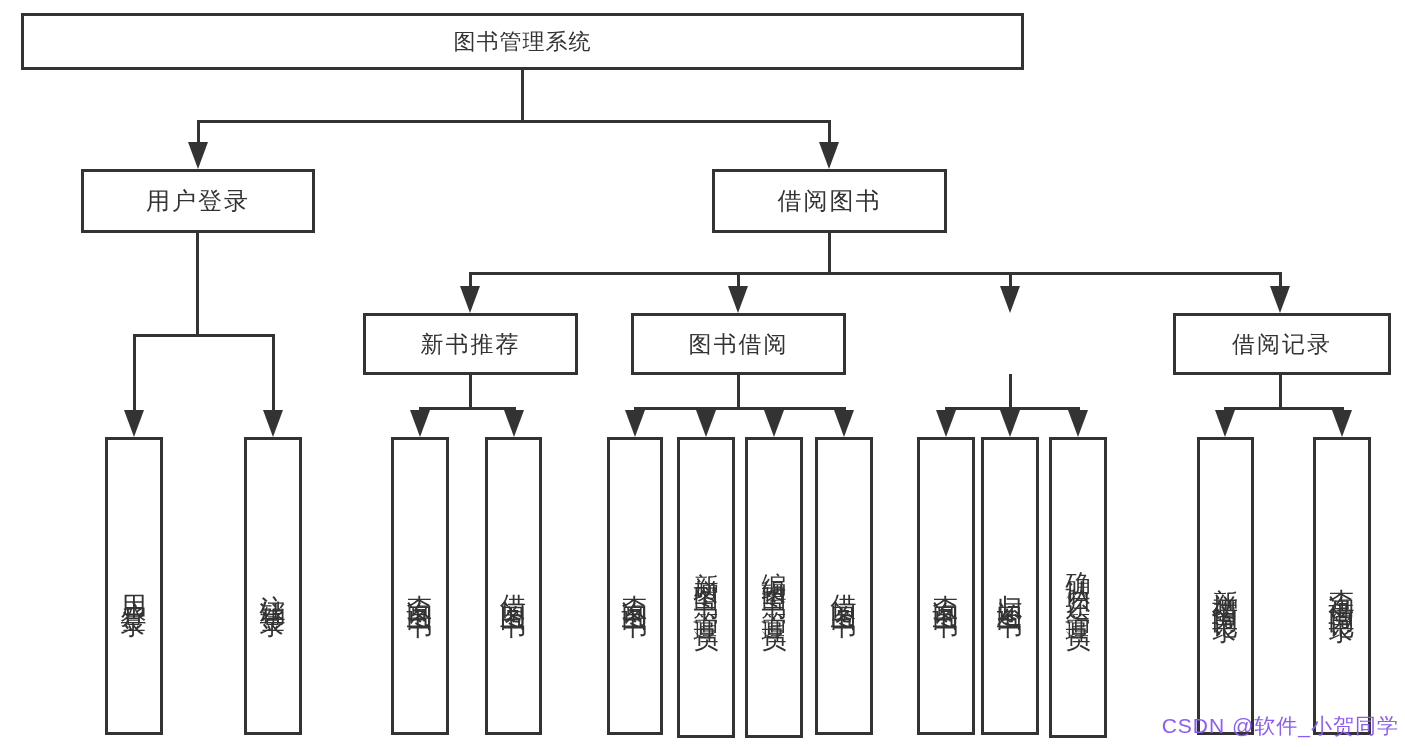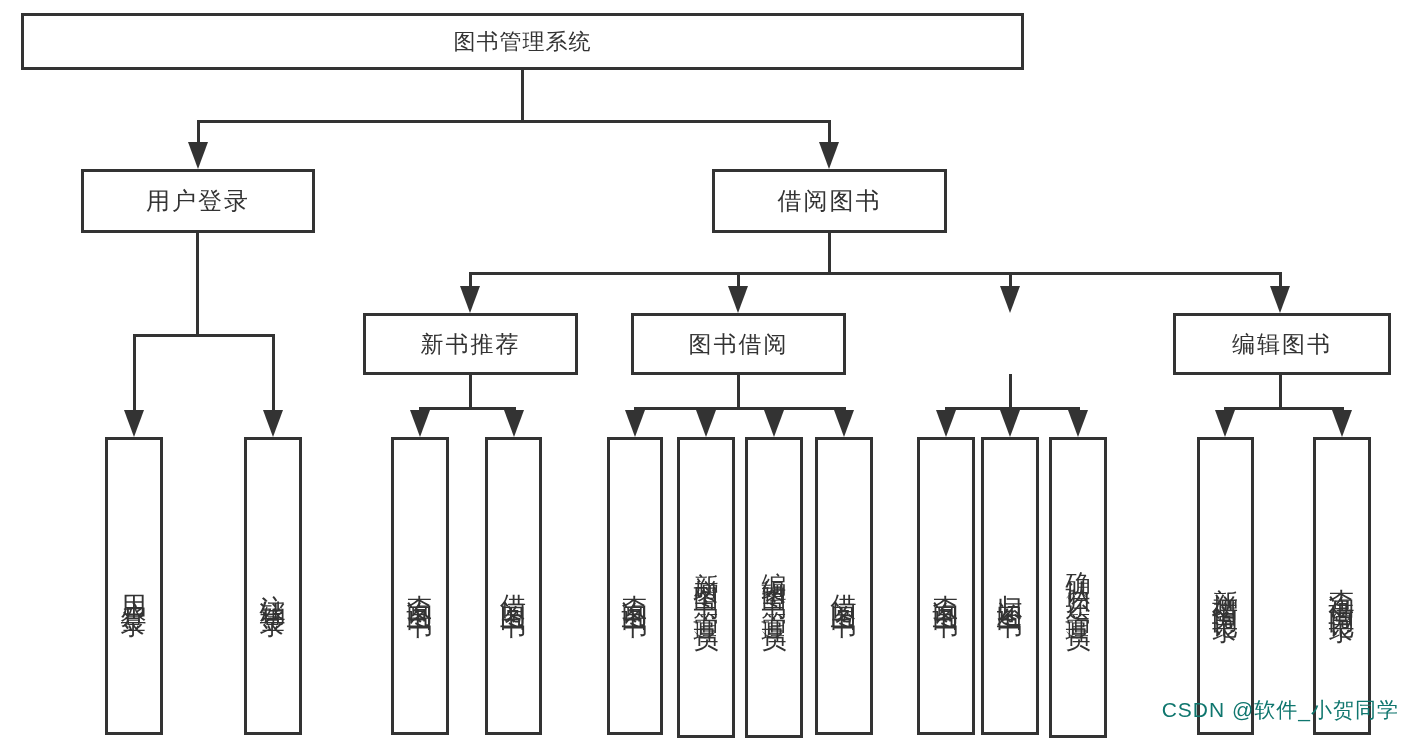--- a/index.html
+++ b/index.html
@@ -40,23 +40,23 @@
   .arrowhead{
     position:absolute;
     width:0;height:0;
     border-left:10px solid transparent;
     border-right:10px solid transparent;
     border-top:27px solid #333333;
   }
   .watermark{
     position:absolute;
     right:6px;
-    bottom:23px;
+    bottom:7px;
     font-size:21px;
-    color:#0f766e;
+    color:#8b5cf6;
     letter-spacing:1px;
     white-space:nowrap;
   }
 </style>
 </head>
 <body>
 
 <div class="stage">
 
   <div class="box h root-box" style="left:21px;top:13px;width:1003px;height:57px">
@@ -95,21 +95,21 @@
   <div class="vline" style="left:1279px;top:272px;height:18px"></div>
   <div class="arrowhead" style="left:1270px;top:286px"></div>
 
   <div class="box h l3-box" style="left:363px;top:313px;width:215px;height:62px">
     <span>新书推荐</span>
   </div>
   <div class="box h l3-box" style="left:631px;top:313px;width:215px;height:62px">
     <span>图书借阅</span>
   </div>
   <div class="box h l3-box" style="left:1173px;top:313px;width:218px;height:62px">
-    <span>编辑图书</span>
+    <span>借阅记录</span>
   </div>
 
   <div class="vline" style="left:469px;top:374px;height:35px"></div>
   <div class="hline" style="left:419px;top:407px;width:96px"></div>
   <div class="vline" style="left:419px;top:407px;height:8px"></div>
   <div class="arrowhead" style="left:410px;top:410px"></div>
   <div class="vline" style="left:513px;top:407px;height:8px"></div>
   <div class="arrowhead" style="left:504px;top:410px"></div>
 
   <div class="vline" style="left:737px;top:374px;height:35px"></div>

